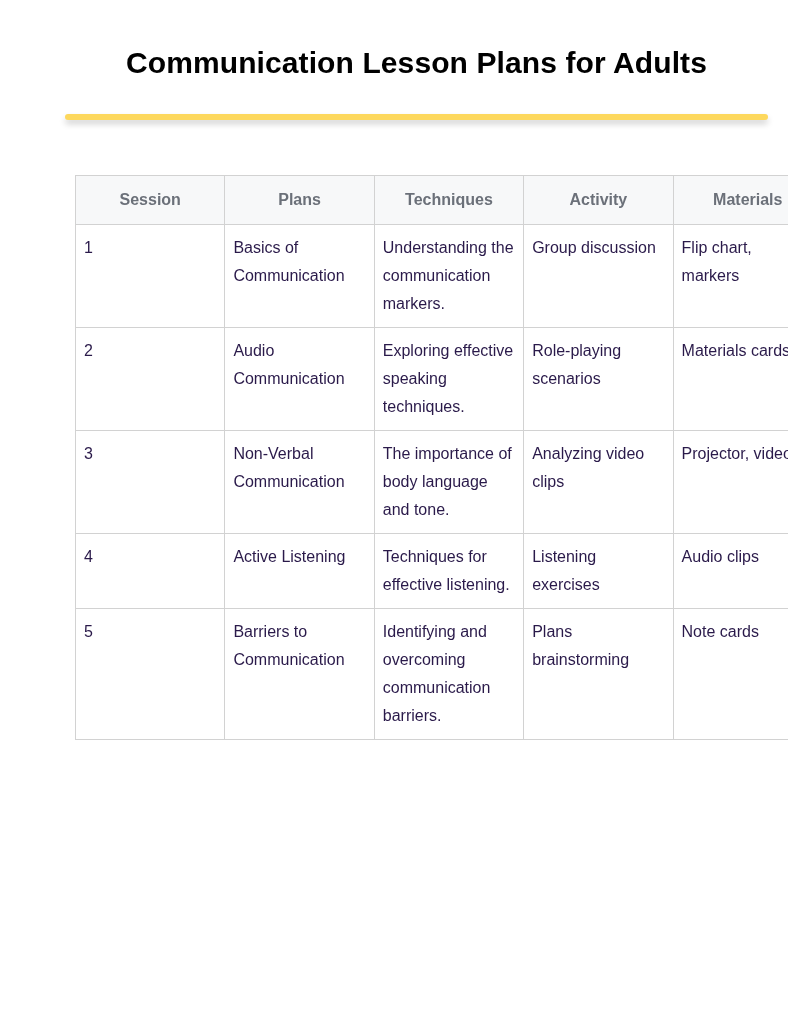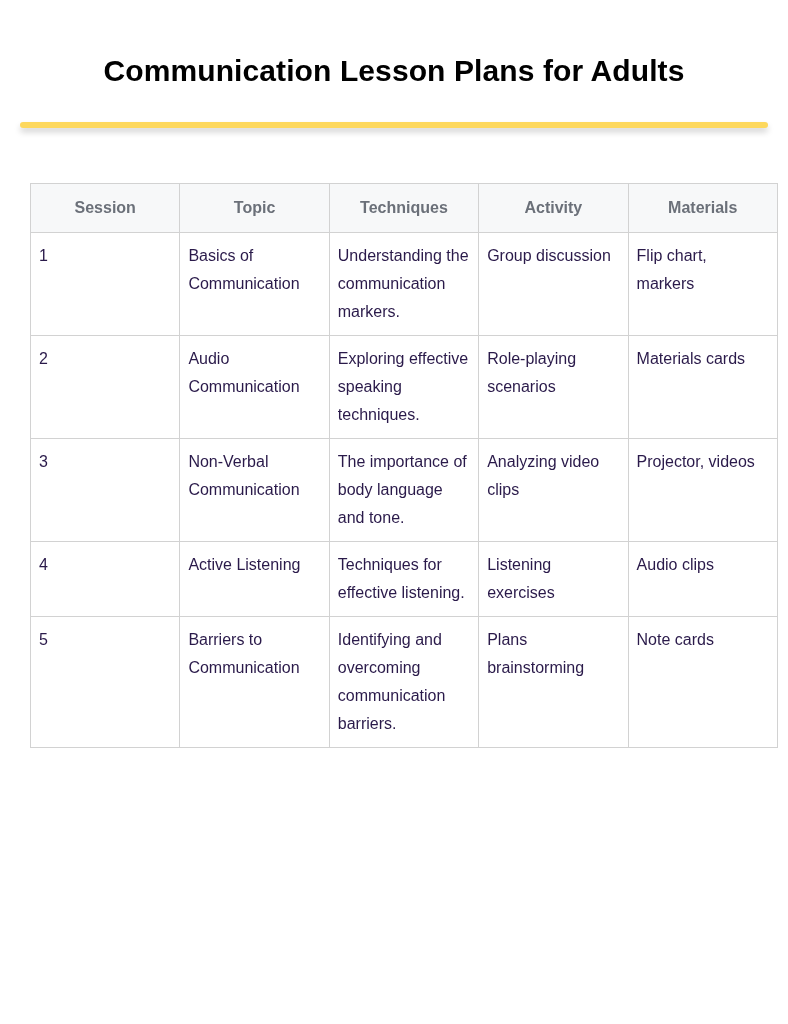--- a/index.html
+++ b/index.html
@@ -1,21 +1,21 @@
 <!DOCTYPE html>
 <html><head>
 <meta charset="utf-8">
 <style>
   html, body { margin: 0; padding: 0; background: #ffffff; }
   body {
     width: 788px; height: 1024px; overflow: hidden;
     font-family: "Liberation Sans", "DejaVu Sans", sans-serif;
     color: #2a1a4a;
   }
-  .page { padding: 8px 20px; }
+  .page { padding: 0 20px; margin-left: 45px; }
   h1 {
     margin: 0; padding-top: 46px;
     text-align: center; font-size: 30px; font-weight: 700; color: #000;
     letter-spacing: 0.1px;
   }
   .rule {
     margin-top: 34px; height: 6px; border-radius: 3px;
     background: #fdd85d;
     box-shadow: 0 4px 6px rgba(0,0,0,0.18);
   }
@@ -40,21 +40,21 @@
 <body>
 
 <div class="page">
   <h1>Communication Lesson Plans for Adults</h1>
   <div class="rule"></div>
 
   <table>
     <thead>
       <tr>
         <th>Session</th>
-        <th>Topic</th>
+        <th>Plans</th>
         <th>Techniques</th>
         <th>Activity</th>
         <th>Materials</th>
       </tr>
     </thead>
     <tbody>
       <tr>
         <td>1</td>
         <td>Basics of Communication</td>
         <td>Understanding the communication markers.</td>

